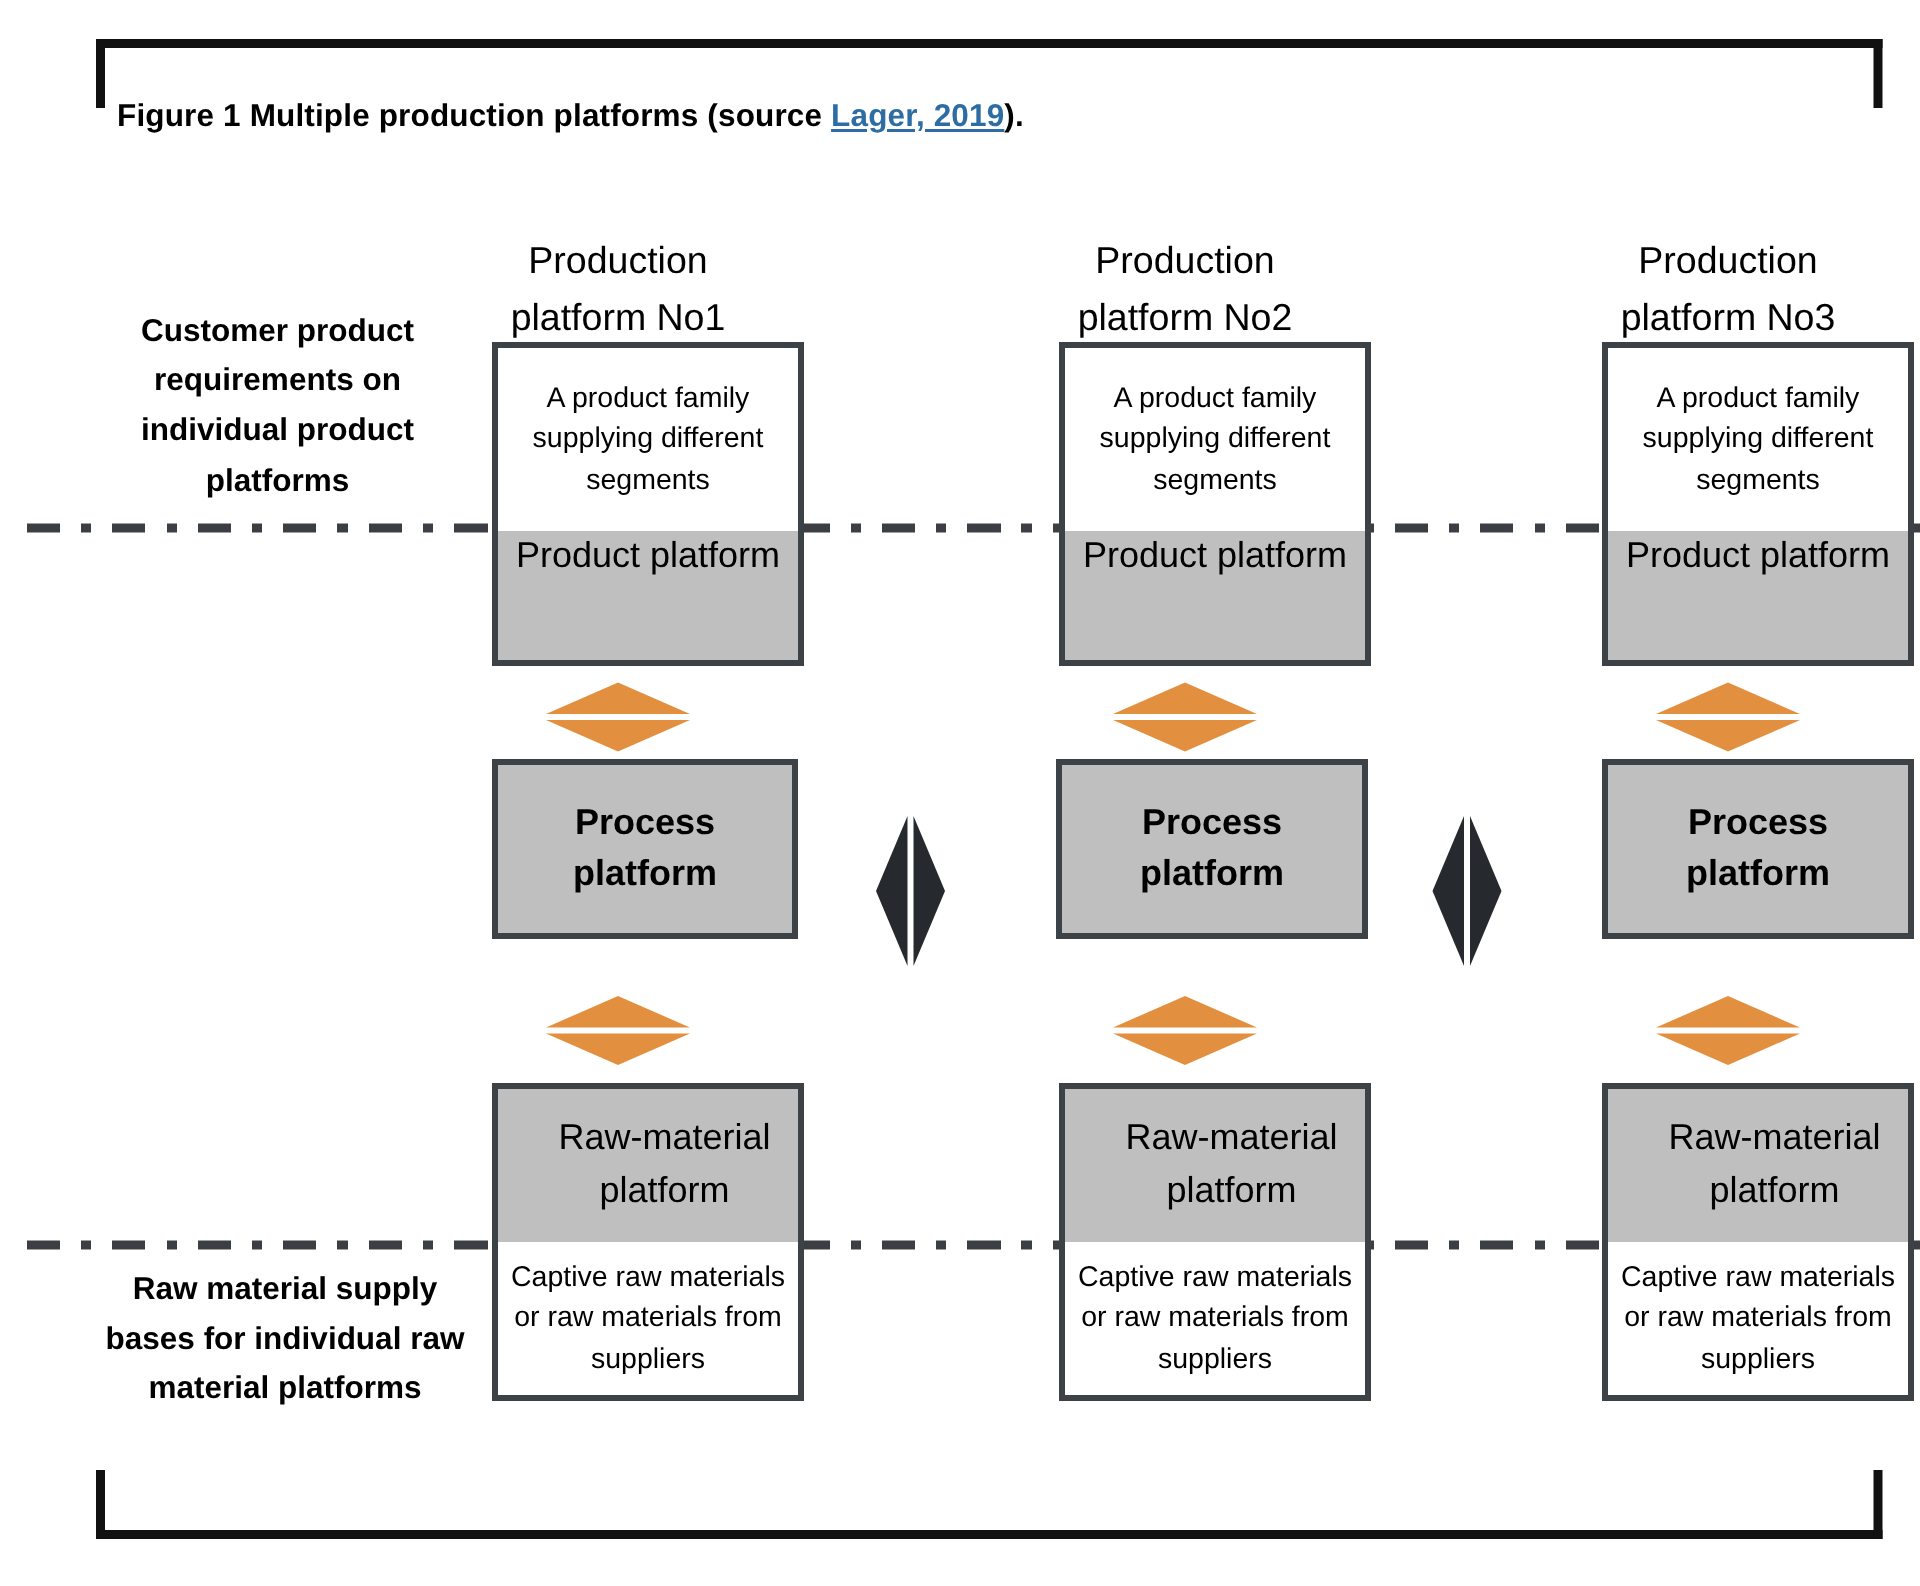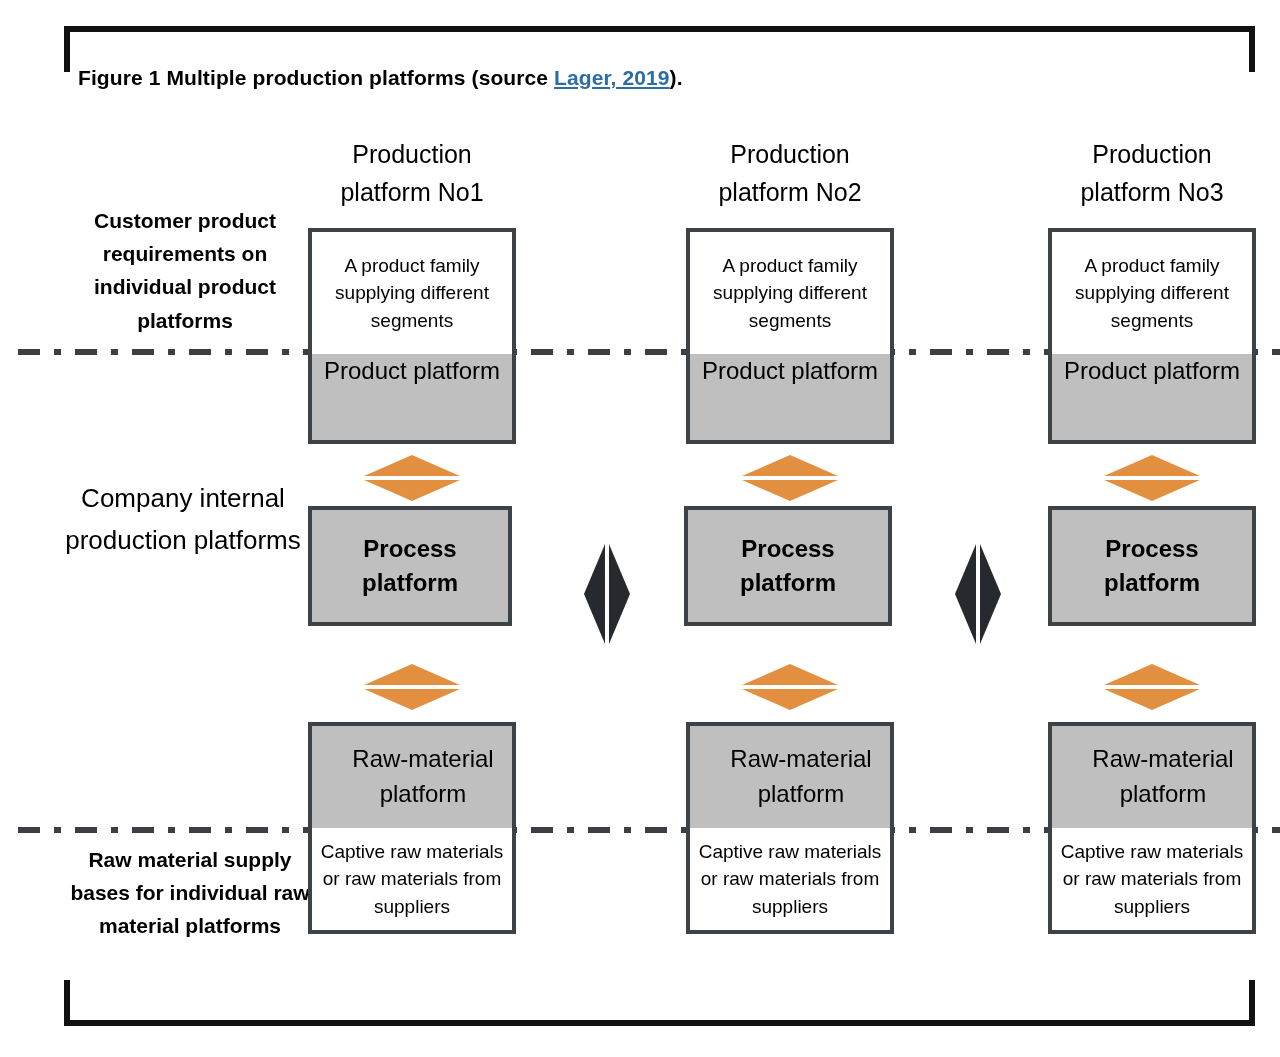--- a/index.html
+++ b/index.html
@@ -61,21 +61,21 @@
     text-decoration: underline;
   }
 
   
   .col-header {
     position: absolute;
     width: 260px;
     text-align: center;
     font-size: 25px;
     line-height: 1.5;
-    top: 136px;
+    top: 156px;
   }
   .col-header.c0 { left: 282px; }
   .col-header.c1 { left: 660px; }
   .col-header.c2 { left: 1022px; }
 
   
   .band-label {
     position: absolute;
     text-align: center;
     font-weight: bold;
@@ -129,20 +129,21 @@
   .column.c1 { left: 660px; }
   .column.c2 { left: 1022px; }
 
   .pbox {
     position: absolute;
     box-sizing: border-box;
     border: 4px solid #3d4247;
     background: #ffffff;
     display: flex;
     flex-direction: column;
+    margin-left: 20px;
   }
 
   
   .box-top {
     left: 26px;
     top: 228px;
     width: 208px;
     height: 216px;
   }
   .box-top .half-white {
@@ -276,21 +277,20 @@
   <div class="frame-stub stub-bl"></div>
   <div class="frame-stub stub-br"></div>
 
   <div class="caption"><span>Figure 1 Multiple production platforms (source </span><span class="link">Lager, 2019</span><span>).</span></div>
 
   <div class="col-header c0">Production<br>platform No1</div>
   <div class="col-header c1">Production<br>platform No2</div>
   <div class="col-header c2">Production<br>platform No3</div>
 
   <div class="band-label band-top">Customer product requirements on individual product platforms</div>
-  <div class="band-label band-mid">Company internal production platforms</div>
   <div class="band-label band-bottom">Raw material supply bases for individual raw material platforms</div>
 
   <div class="dashdot top-line"></div>
   <div class="dashdot bottom-line"></div>
 
   <div class="column c0">
     <div class="pbox box-top">
       <div class="half-white">
         <div class="box-text small">A product family supplying different segments</div>
       </div>

